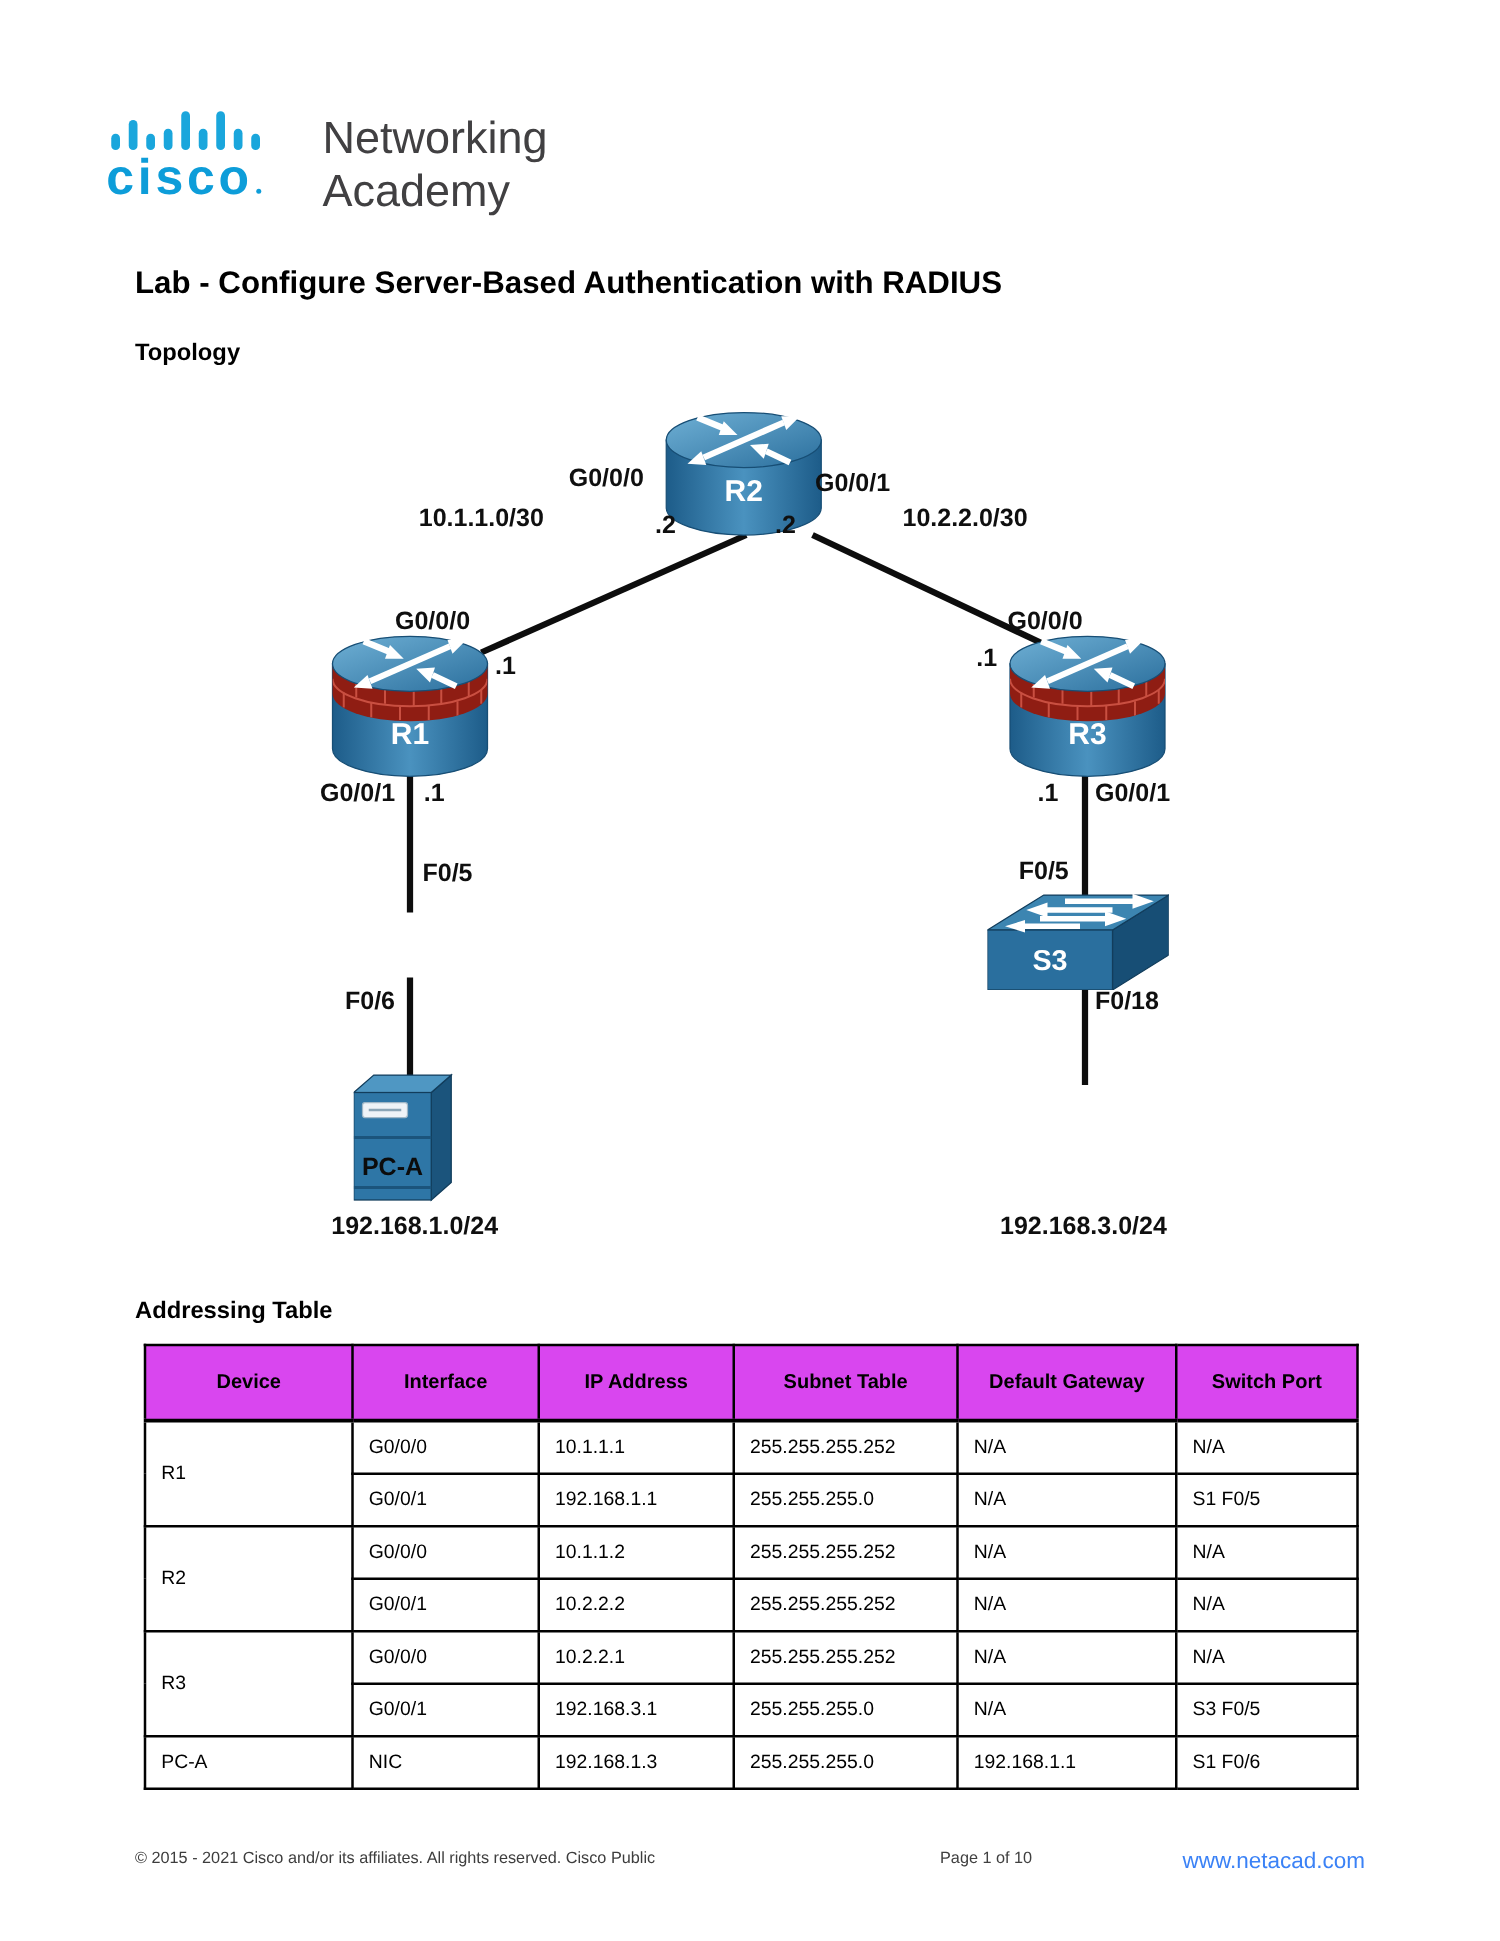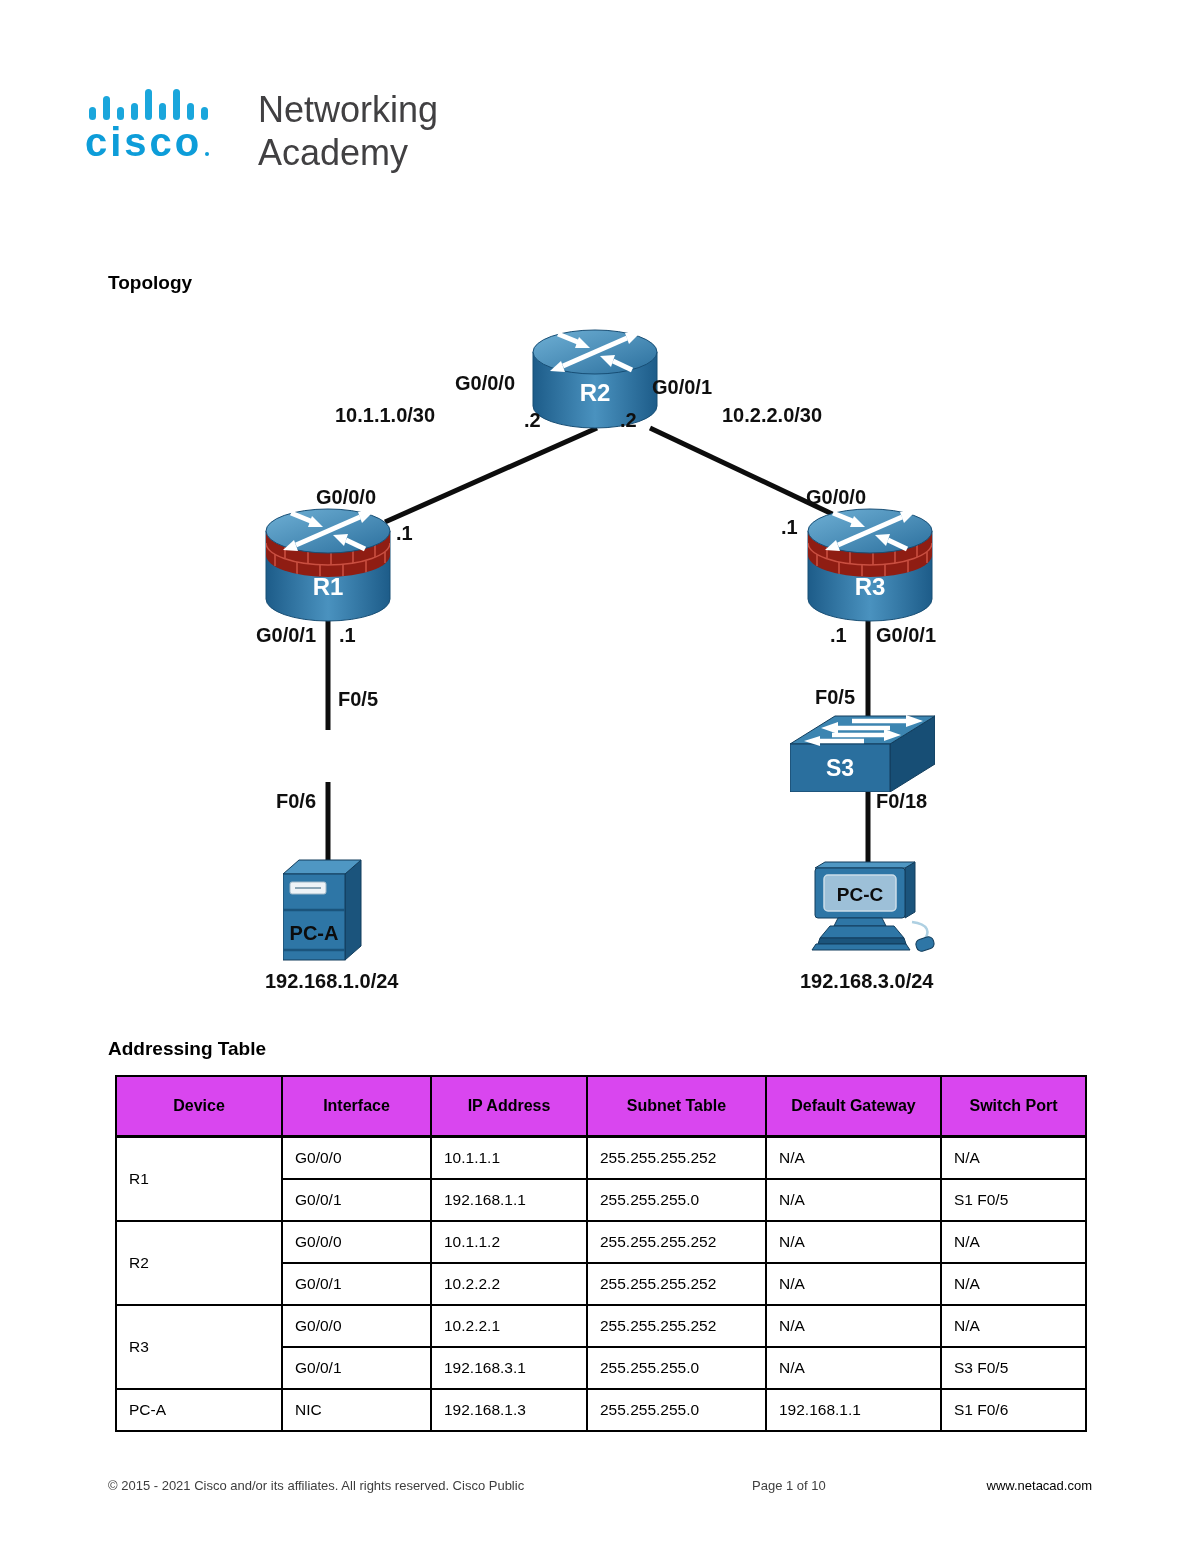--- a/index.html
+++ b/index.html
@@ -29,21 +29,21 @@
   .addr-table th,.addr-table td{border:2px solid #000;}
   .addr-table th{
     background:#d946ef;height:56px;font-size:16px;font-weight:700;text-align:center;
     border-bottom:3px solid #000;
   }
   .addr-table td{height:40px;font-size:15.5px;padding:0 0 0 12px;text-align:left;vertical-align:middle;}
   .addr-table tr.sub td{border-top:1px solid #000;}
   
   .footer-left{position:absolute;left:108px;top:1478px;font-size:13px;color:#3d3d3d;}
   .footer-page{position:absolute;left:752px;top:1478px;font-size:13px;color:#404040;}
-  .footer-site{position:absolute;right:108px;top:1478px;font-size:13px;color:#000000;text-decoration:none;}
+  .footer-site{position:absolute;right:108px;top:1478px;font-size:18px;color:#3b82f6;text-decoration:none;}
   .svgtext{font-family:"Liberation Sans",sans-serif;font-weight:700;}
 </style>
 </head>
 <body>
 
 <div class="page">
 
   <svg width="0" height="0" style="position:absolute">
     <defs>
       <linearGradient id="gBody" x1="0" y1="0" x2="1" y2="0">
@@ -73,20 +73,21 @@
         <i style="height:17px"></i>
         <i style="height:13px"></i>
     </div>
     <div class="cisco-word"><span>cisco</span><span class="cisco-tm"></span></div>
   </div>
   <div class="logo-text">
     <div>Networking</div>
     <div>Academy</div>
   </div>
 
+  <h1 class="doc-title" style="margin:0">Lab - Configure Server-Based Authentication with RADIUS</h1>
   <h2 class="sec-head sec-topology" style="margin:0">Topology</h2>
 
   <div class="topo">
 
     <svg class="links" width="1200" height="710">
       <line x1="597" y1="118" x2="385" y2="212" stroke="#0d0d0d" stroke-width="5"></line>
       <line x1="650" y1="118" x2="845" y2="210" stroke="#0d0d0d" stroke-width="5"></line>
       <line x1="328" y1="300" x2="328" y2="420" stroke="#0d0d0d" stroke-width="5"></line>
       <line x1="328" y1="472" x2="328" y2="558" stroke="#0d0d0d" stroke-width="5"></line>
       <line x1="868" y1="300" x2="868" y2="420" stroke="#0d0d0d" stroke-width="5"></line>
@@ -200,35 +201,20 @@
         <polygon points="0,16 16,2 78,2 62,16" fill="#4f97c3" stroke="#123d5c" stroke-width="1"></polygon>
         <rect x="0" y="16" width="62" height="86" fill="#2e76a6" stroke="#123d5c" stroke-width="1"></rect>
         <rect x="7" y="24" width="36" height="12" rx="2" fill="#eef3f7" stroke="#9fb7c7" stroke-width="1"></rect>
         <line x1="12" y1="30" x2="38" y2="30" stroke="#8aa5b6" stroke-width="2"></line>
         <line x1="0" y1="52" x2="62" y2="52" stroke="#1b547c" stroke-width="2.5"></line>
         <line x1="0" y1="92" x2="62" y2="92" stroke="#1b547c" stroke-width="2.5"></line>
         <text class="svgtext" x="31" y="82" text-anchor="middle" font-size="20" fill="#0c0c0c">PC-A</text>
       </svg>
     </div>
 
-    <div class="device" style="left:808px;top:550px">
-      <svg width="132" height="100" viewBox="0 0 132 100">
-        <polygon points="97,8 107,2 107,52 97,58" fill="#1b547c" stroke="#123d5c" stroke-width="1"></polygon>
-        <polygon points="7,8 17,2 107,2 97,8" fill="#4f97c3" stroke="#123d5c" stroke-width="1"></polygon>
-        <rect x="7" y="8" width="90" height="50" rx="3" fill="#2e76a6" stroke="#123d5c" stroke-width="1"></rect>
-        <rect x="16" y="15" width="72" height="36" rx="4" fill="#9dc0d8" stroke="#cbdde9" stroke-width="1.5"></rect>
-        <path d="M104,62 C120,64 124,72 114,82" stroke="#aed0e2" stroke-width="2.5" fill="none"></path>
-        <polygon points="30,58 74,58 78,66 26,66" fill="#2e76a6" stroke="#123d5c" stroke-width="1"></polygon>
-        <polygon points="22,66 86,66 96,78 12,78" fill="#2e76a6" stroke="#123d5c" stroke-width="1"></polygon>
-        <polygon points="12,78 96,78 98,84 10,84" fill="#1b547c" stroke="#123d5c" stroke-width="1"></polygon>
-        <polygon points="8,84 98,84 102,90 4,90" fill="#2e76a6" stroke="#123d5c" stroke-width="1"></polygon>
-        <rect x="108" y="78" width="18" height="12" rx="5" transform="rotate(-18 117 84)" fill="#2e76a6" stroke="#123d5c" stroke-width="1"></rect>
-        <text class="svgtext" x="52" y="41" text-anchor="middle" font-size="19" fill="#0c0c0c">PC-C</text>
-      </svg>
-    </div>
 
     <div class="tlabel" style="left:455px;top:62px">G0/0/0</div>
     <div class="tlabel" style="left:335px;top:94px">10.1.1.0/30</div>
     <div class="tlabel" style="left:524px;top:99px">.2</div>
     <div class="tlabel" style="left:652px;top:66px">G0/0/1</div>
     <div class="tlabel" style="left:620px;top:99px">.2</div>
     <div class="tlabel" style="left:722px;top:94px">10.2.2.0/30</div>
 
     <div class="tlabel" style="left:316px;top:176px">G0/0/0</div>
     <div class="tlabel" style="left:396px;top:212px">.1</div>

